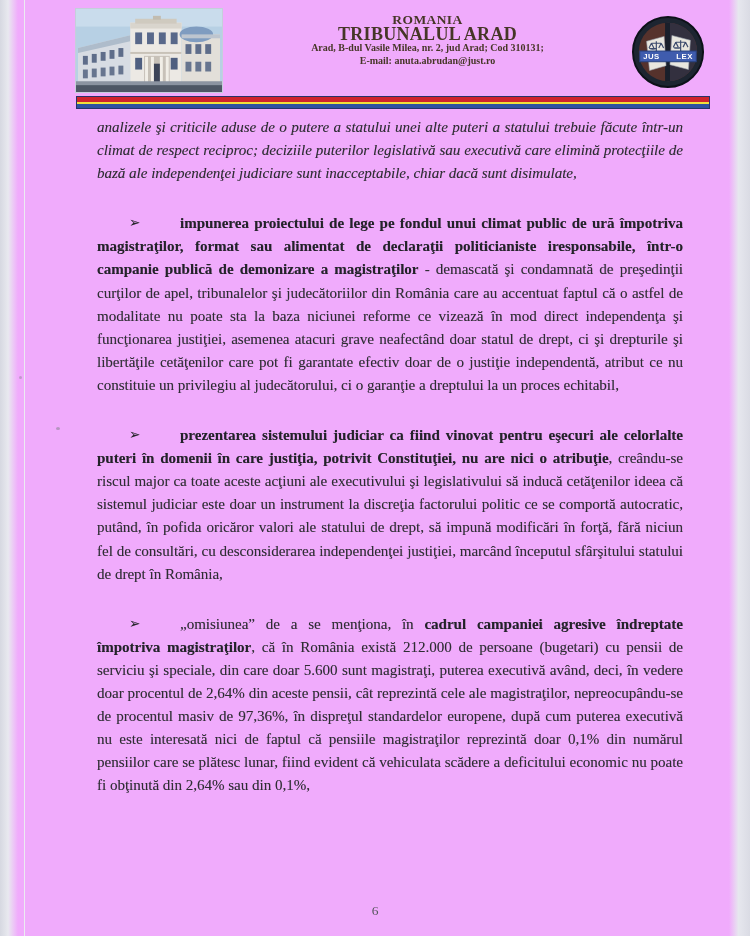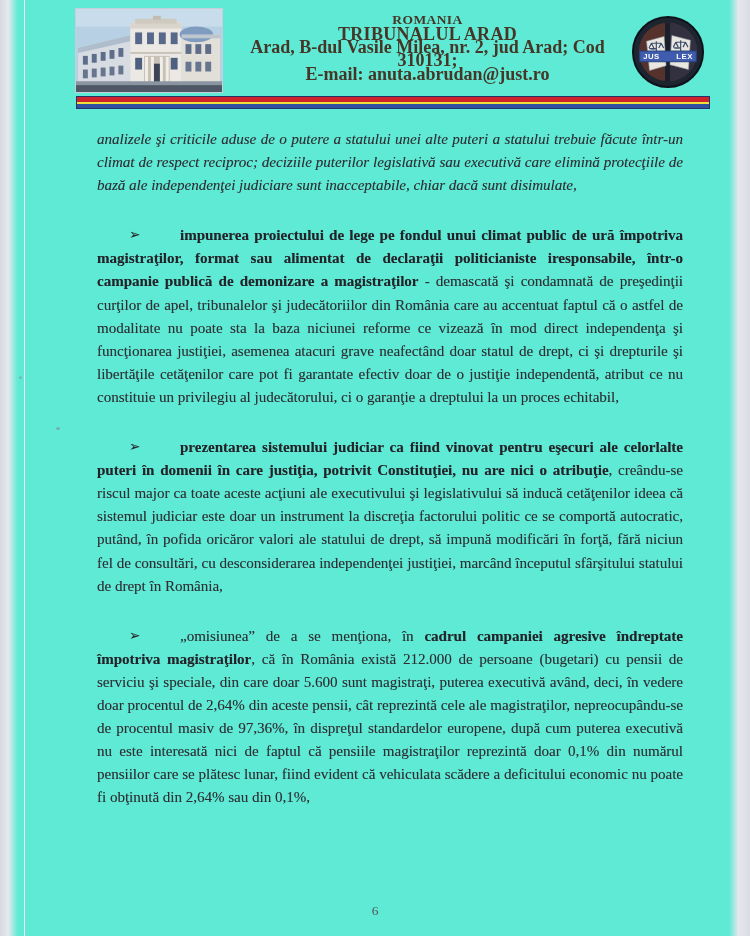--- a/index.html
+++ b/index.html
@@ -1,17 +1,17 @@
 <!DOCTYPE html>
 <html lang="ro"><head>
 <meta charset="utf-8">
 <style>
   html,body { margin:0; padding:0; background:#ffffff; }
   .page {
-    position:relative; width:750px; height:936px; background:#5eead4;
+    position:relative; width:750px; height:936px; background:#f0abfc;
     overflow:hidden; font-family:"Liberation Serif","DejaVu Serif",serif;
   }
   
   .edge-left  { position:absolute; left:0; top:0; bottom:0; width:18px;
     background:linear-gradient(to right,#d6d8e1 0%,#e8e9ef 45%,rgba(255,255,255,0) 100%); }
   .edge-line  { position:absolute; left:24px; top:0; bottom:0; width:1px; background:#ebecf1; }
   .edge-right { position:absolute; right:0; top:0; bottom:0; width:21px;
     background:linear-gradient(to left,#dadbe4 0%,#e6e7ee 55%,rgba(255,255,255,0) 100%); }
   .speck { position:absolute; border-radius:50%; background:#84848e; }
   .speck.s1 { left:56px; top:427px; width:4px; height:3px; opacity:.55; }
@@ -19,33 +19,33 @@
 
   
   .photo { position:absolute; left:75px; top:8px; width:148px; height:85px;
     border:1px solid #c5cedb; box-sizing:border-box; }
   .photo svg { display:block; width:100%; height:100%; }
   .head-center { position:absolute; left:240px; top:13px; width:375px;
     text-align:center; color:#463627; font-weight:bold; }
   .head-center .l1 { font-size:13.5px; line-height:13.5px; letter-spacing:.4px; }
   .head-center .l2 { font-size:18px;   line-height:14px;  letter-spacing:.3px; }
   .head-center .l3, .head-center .l4, .head-center .l5
-                    { font-size:18px; line-height:13.6px; }
+                    { font-size:10px; line-height:13.6px; }
   .emblem { position:absolute; left:631px; top:15px; width:74px; height:74px; }
   .emblem svg { display:block; width:100%; height:100%; }
 
   
   .flag { position:absolute; left:76px; top:96px; width:634px; height:13px;
     border:1px solid #27336a; box-sizing:border-box; display:flex; flex-direction:column; }
   .flag .band-red    { flex:5 0 auto; }
   .flag .band-yellow { flex:3 0 auto; }
   .flag .band-blue   { flex:4 0 auto; }
 
   
-  .doc-body { position:absolute; left:97px; top:128px; width:586px;
+  .doc-body { position:absolute; left:97px; top:116px; width:586px;
     font-size:15px; line-height:23.1px; color:#2e2d33; text-align:justify;
     text-shadow:.3px .3px .5px rgba(40,40,46,.32); }
   .para { margin:0 0 27px 0; }
   .para.italic { font-style:italic; }
   .para.bullet { text-indent:32px; }
   .bullet-glyph { display:inline-block; width:51px; text-indent:0;
     font-family:"DejaVu Sans",sans-serif; font-size:13.5px; font-style:normal;
     color:#26252b; transform:translateY(-1px); }
   .seg-bold { font-weight:bold; color:#232229; }
 

